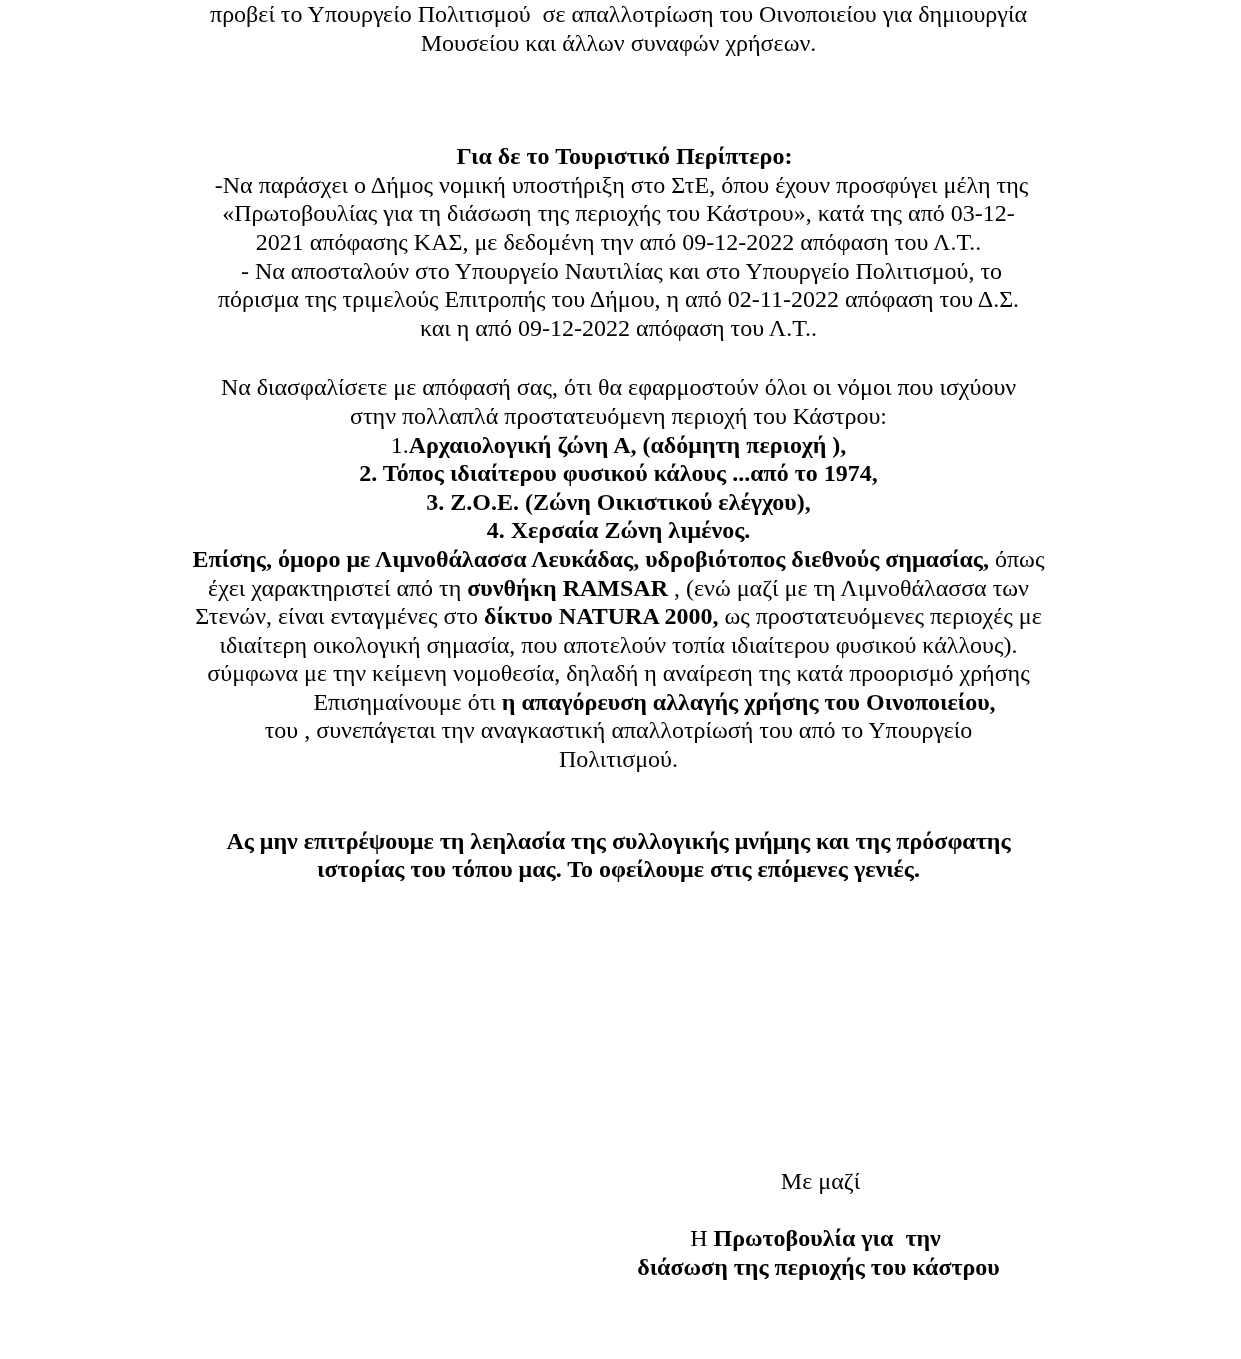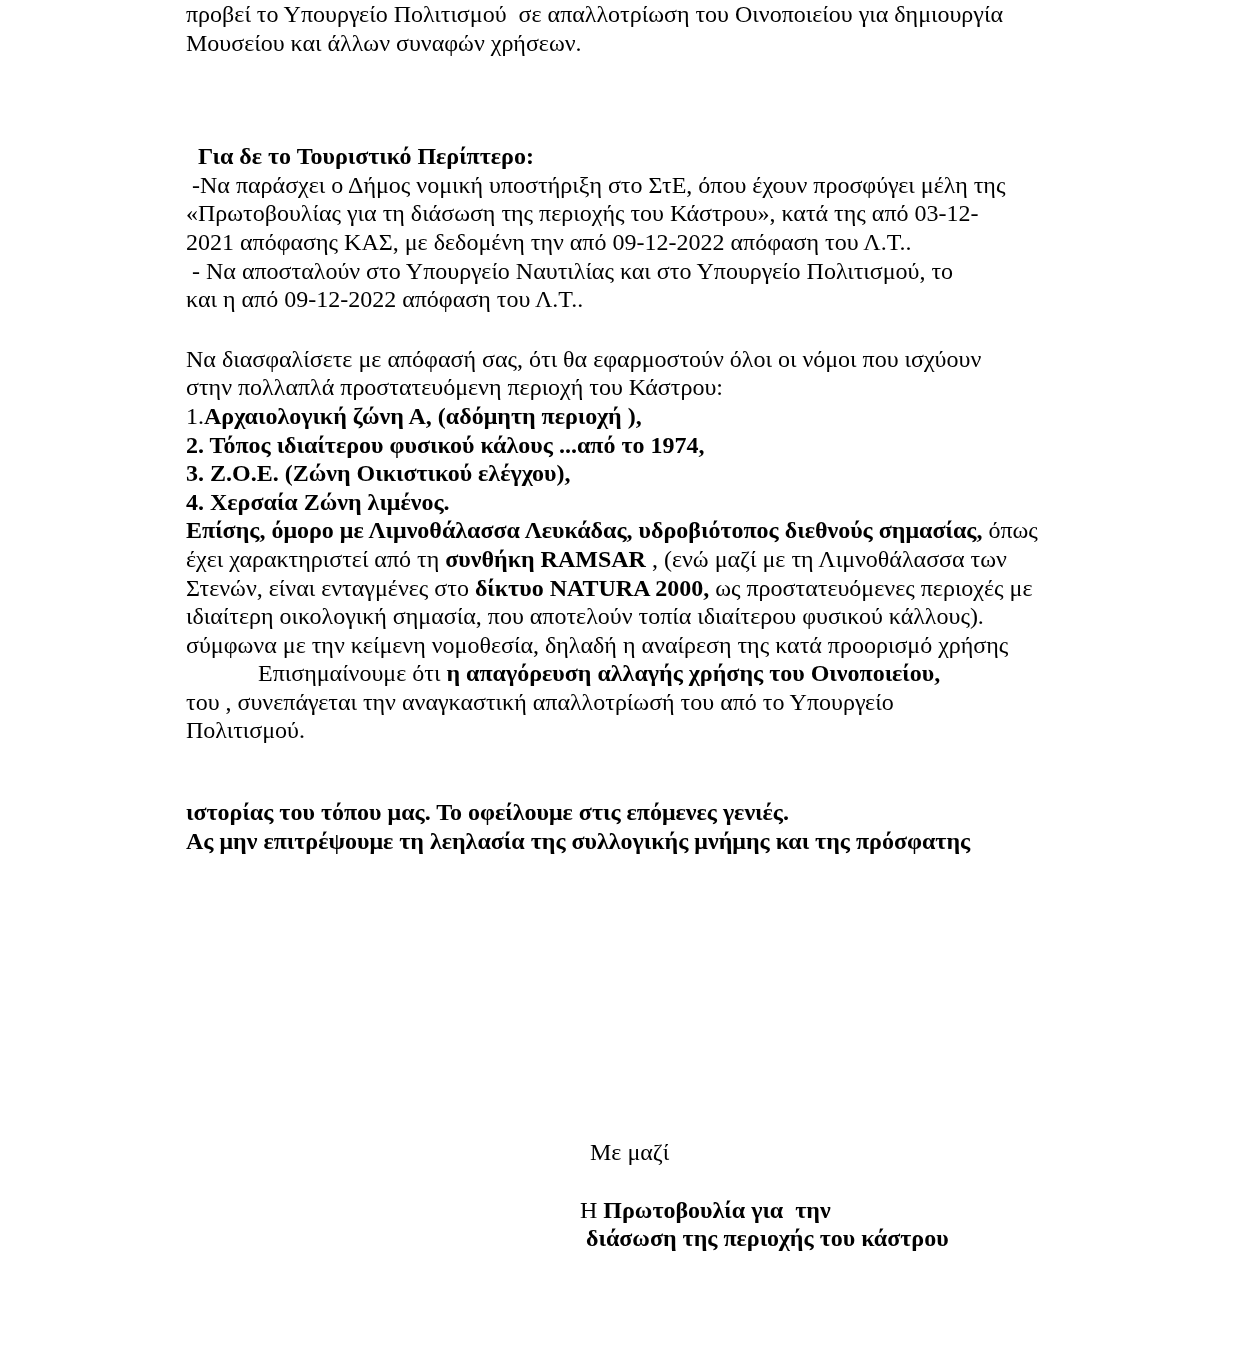--- a/index.html
+++ b/index.html
@@ -6,20 +6,21 @@
   .page{
     width:1241px;height:1359px;
     background:#ffffff;color:#000000;
     font-family:"Liberation Serif", serif;
     font-size:24px;line-height:28.6px;
     box-sizing:border-box;
     padding:0 190px 0 186px;
     overflow:hidden;
     position:relative;
     margin:0 auto;
+    text-align:center;
   }
   .line{white-space:pre;}
   .b{font-weight:bold;}
   .block-intro{margin-top:0;}
   .block-kiosk{margin-top:85px;}
   .block-telos{margin-top:31px;}
   .block-appeal{margin-top:53px;}
   .block-valediction{margin-top:283px;margin-left:404px;}
   .block-signature{margin-top:29px;margin-left:394px;}
 </style>
@@ -30,41 +31,42 @@
   <div class="block block-intro">
       <div class="line"><span>προβεί το Υπουργείο Πολιτισμού  σε απαλλοτρίωση του Οινοποιείου για δημιουργία</span></div>
       <div class="line"><span>Μουσείου και άλλων συναφών χρήσεων.</span></div>
     </div>
   <div class="block block-kiosk">
       <div class="line"><span class="b">  Για δε το Τουριστικό Περίπτερο:</span></div>
       <div class="line"><span> -Να παράσχει ο Δήμος νομική υποστήριξη στο ΣτΕ, όπου έχουν προσφύγει μέλη της</span></div>
       <div class="line"><span>«Πρωτοβουλίας για τη διάσωση της περιοχής του Κάστρου», κατά της από 03-12-</span></div>
       <div class="line"><span>2021 απόφασης ΚΑΣ, με δεδομένη την από 09-12-2022 απόφαση του Λ.Τ..</span></div>
       <div class="line"><span> - Να αποσταλούν στο Υπουργείο Ναυτιλίας και στο Υπουργείο Πολιτισμού, το</span></div>
+      <div class="line"><span>πόρισμα της τριμελούς Επιτροπής του Δήμου, η από 02-11-2022 απόφαση του Δ.Σ.</span></div>
       <div class="line"><span>και η από 09-12-2022 απόφαση του Λ.Τ..</span></div>
     </div>
   <div class="block block-telos">
       <div class="line"><span>Να διασφαλίσετε με απόφασή σας, ότι θα εφαρμοστούν όλοι οι νόμοι που ισχύουν</span></div>
       <div class="line"><span>στην πολλαπλά προστατευόμενη περιοχή του Κάστρου:</span></div>
       <div class="line"><span>1.</span><span class="b">Αρχαιολογική ζώνη Α, (αδόμητη περιοχή ),</span></div>
       <div class="line"><span class="b">2. Τόπος ιδιαίτερου φυσικού κάλους ...από το 1974,</span></div>
       <div class="line"><span class="b">3. Ζ.Ο.Ε. (Ζώνη Οικιστικού ελέγχου),</span></div>
       <div class="line"><span class="b">4. Χερσαία Ζώνη λιμένος.</span></div>
       <div class="line"><span class="b">Επίσης, όμορο με Λιμνοθάλασσα Λευκάδας, υδροβιότοπος διεθνούς σημασίας,</span><span> όπως</span></div>
       <div class="line"><span>έχει χαρακτηριστεί από τη </span><span class="b">συνθήκη RAMSAR</span><span> , (ενώ μαζί με τη Λιμνοθάλασσα των</span></div>
       <div class="line"><span>Στενών, είναι ενταγμένες στο </span><span class="b">δίκτυο NATURA 2000,</span><span> ως προστατευόμενες περιοχές με</span></div>
       <div class="line"><span>ιδιαίτερη οικολογική σημασία, που αποτελούν τοπία ιδιαίτερου φυσικού κάλλους).</span></div>
       <div class="line"><span>σύμφωνα με την κείμενη νομοθεσία, δηλαδή η αναίρεση της κατά προορισμό χρήσης</span></div>
       <div class="line"><span>            Επισημαίνουμε ότι </span><span class="b">η απαγόρευση αλλαγής χρήσης του Οινοποιείου,</span></div>
       <div class="line"><span>του , συνεπάγεται την αναγκαστική απαλλοτρίωσή του από το Υπουργείο</span></div>
       <div class="line"><span>Πολιτισμού.</span></div>
     </div>
   <div class="block block-appeal">
+      <div class="line"><span class="b">Ας μην επιτρέψουμε τη λεηλασία της συλλογικής μνήμης και της πρόσφατης</span></div>
       <div class="line"><span class="b">ιστορίας του τόπου μας. Το οφείλουμε στις επόμενες γενιές.</span></div>
-      <div class="line"><span class="b">Ας μην επιτρέψουμε τη λεηλασία της συλλογικής μνήμης και της πρόσφατης</span></div>
     </div>
   <div class="block block-valediction">
       <div class="line"><span>Με μαζί</span></div>
     </div>
   <div class="block block-signature">
       <div class="line"><span>Η </span><span class="b">Πρωτοβουλία για  την</span></div>
       <div class="line"><span class="b"> διάσωση της περιοχής του κάστρου</span></div>
     </div>
 </div>
 

